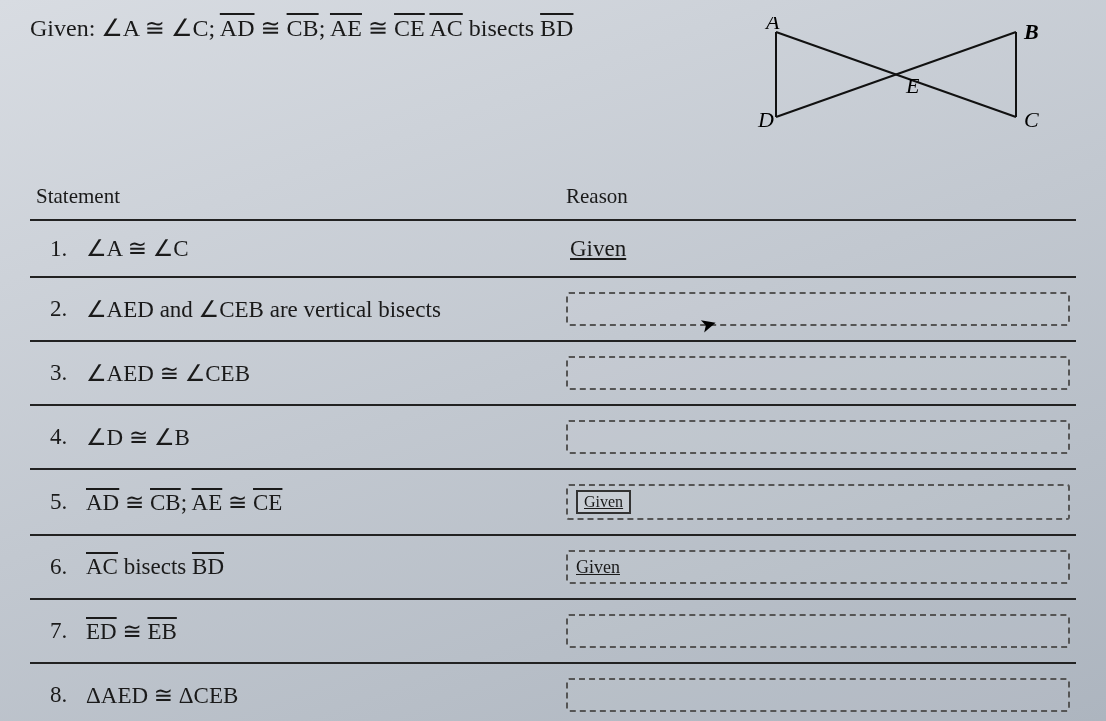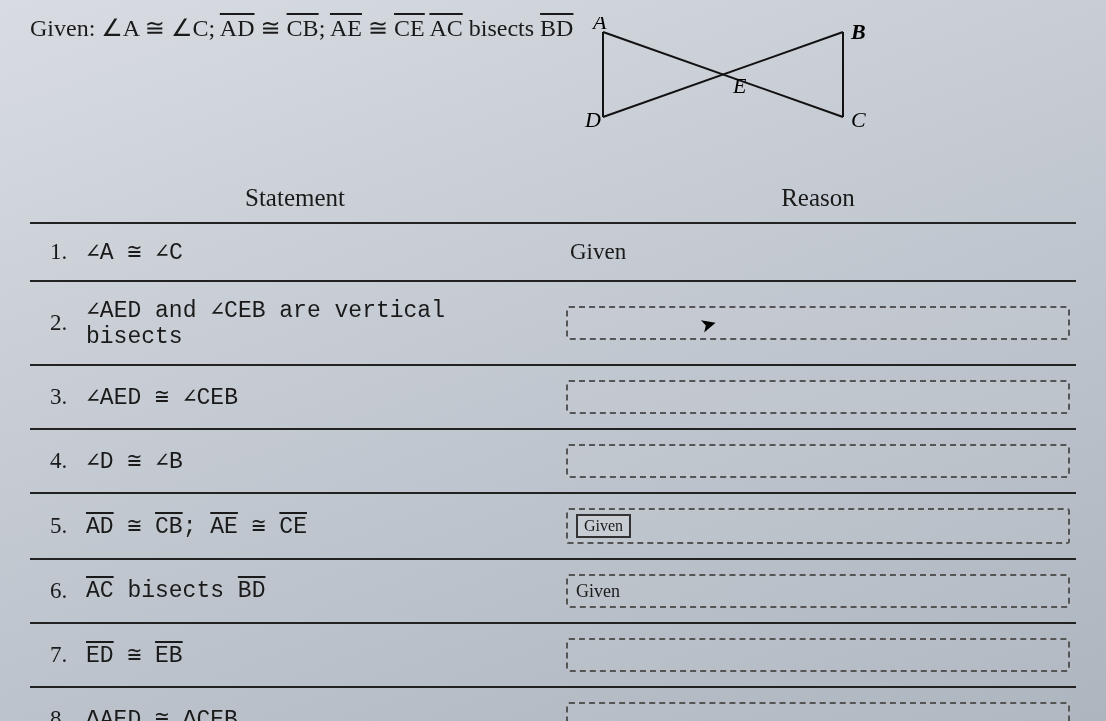--- a/index.html
+++ b/index.html
@@ -12,61 +12,61 @@
     font-family: 'Times New Roman', serif;
     color: #1a1a1a;
     overflow: hidden;
   }
   .page {
     padding: 12px 30px 0 30px;
     position: relative;
   }
   .header-area {
     display: flex;
-    justify-content: flex-start;
+    justify-content: space-between;
     align-items: flex-start;
   }
   .given-prove {
     font-size: 24px;
     line-height: 1.4;
   }
   .diagram {
     margin-right: 30px;
     margin-top: 5px;
   }
   .ov { text-decoration: overline; }
   .proof-table {
     width: 100%;
     border-collapse: collapse;
     margin-top: 35px;
     font-size: 23px;
   }
   .proof-table th {
-    text-align: center;
+    text-align: left;
     font-weight: normal;
-    font-size: 25px;
+    font-size: 21px;
     padding: 8px 6px 10px 6px;
     border-bottom: 2px solid #222;
     margin-top: 27px;
   }
   .proof-table td {
     padding: 14px 6px 14px 6px;
     border-bottom: 2px solid #222;
     vertical-align: middle;
   }
   .proof-table td.num {
     width: 50px;
     padding-left: 20px;
   }
   .proof-table td.stmt {
     width: 480px;
-    font-family: Liberation Mono, monospace;
   }
   .proof-table td.reason {
     position: relative;
+    text-decoration: underline;
   }
   .reason-box {
     border: 2px dashed #555;
     border-radius: 3px;
     min-height: 34px;
     padding: 4px 8px;
     font-size: 18px;
     display: flex;
     align-items: center;
     background: rgba(255,255,255,0.05);

